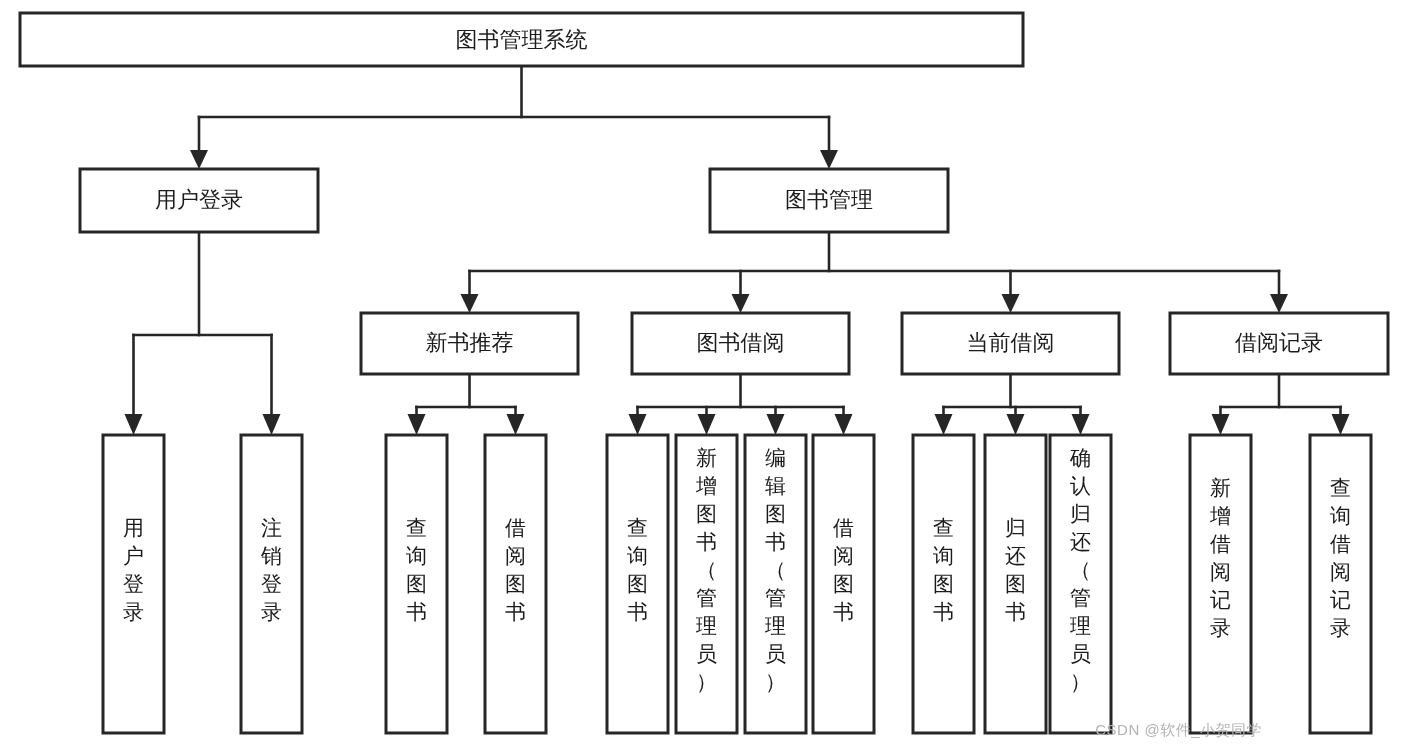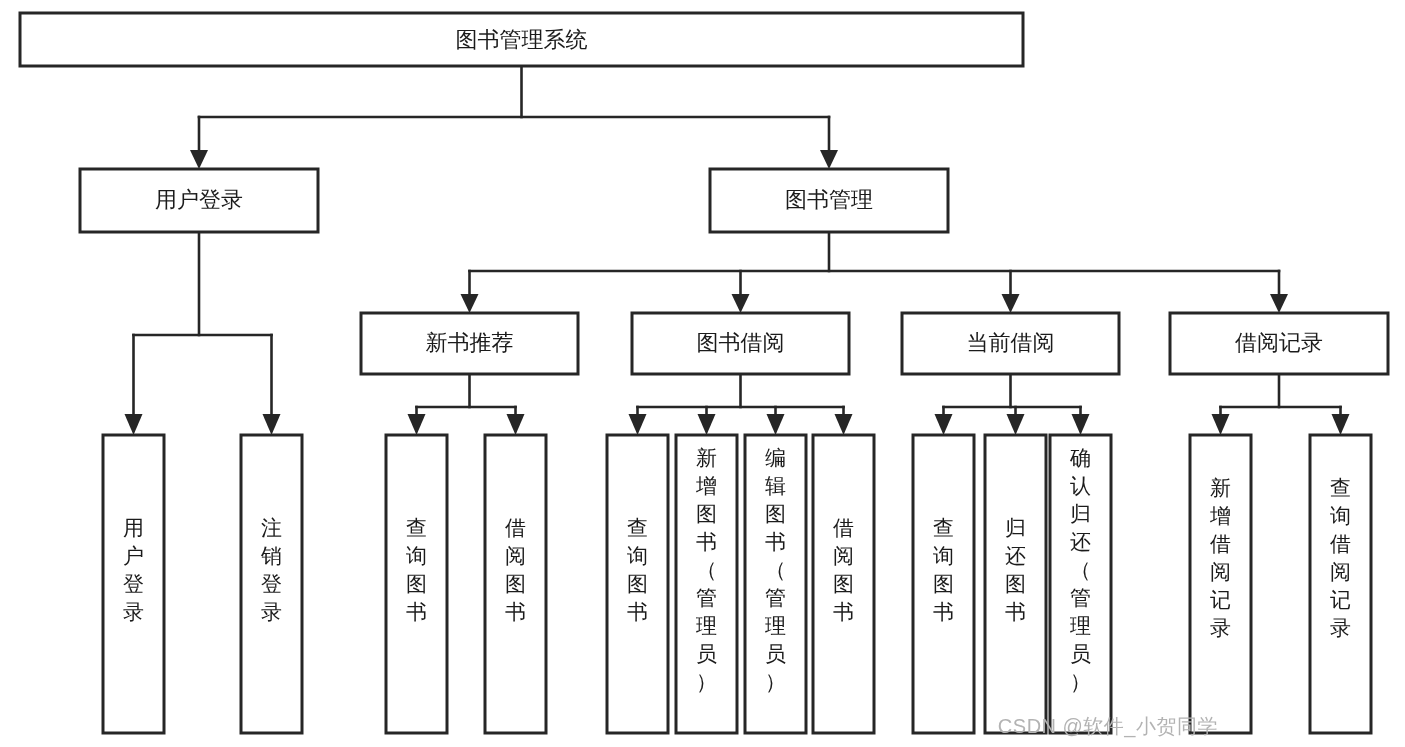--- a/index.html
+++ b/index.html
@@ -11,20 +11,21 @@
     width: 1405px;
     height: 747px;
     font-family: "Liberation Sans", "DejaVu Sans", sans-serif;
     overflow: hidden;
     position: relative;
   }
   #diagram-root {
     position: relative;
     width: 1226px;
     height: 747px;
+    padding-left: 44px;
   }
   svg#flowchart {
     position: absolute;
     top: 0;
     left: 0;
     width: 1405px;
     height: 747px;
     display: block;
   }
   .node-rect {
@@ -53,21 +54,21 @@
     font-family: "Liberation Sans", "DejaVu Sans", sans-serif;
     fill: #1b1b1b;
     font-size: 21px;
     text-anchor: middle;
   }
   .watermark {
     position: absolute;
     right: 8px;
     bottom: 7px;
     font-family: "Liberation Sans", "DejaVu Sans", sans-serif;
-    font-size: 20px;
+    font-size: 15px;
     color: #b3b3b3;
     letter-spacing: 0.5px;
     white-space: nowrap;
     pointer-events: none;
   }
 </style>
 </head>
 <body>
 
 <div id="diagram-root">

